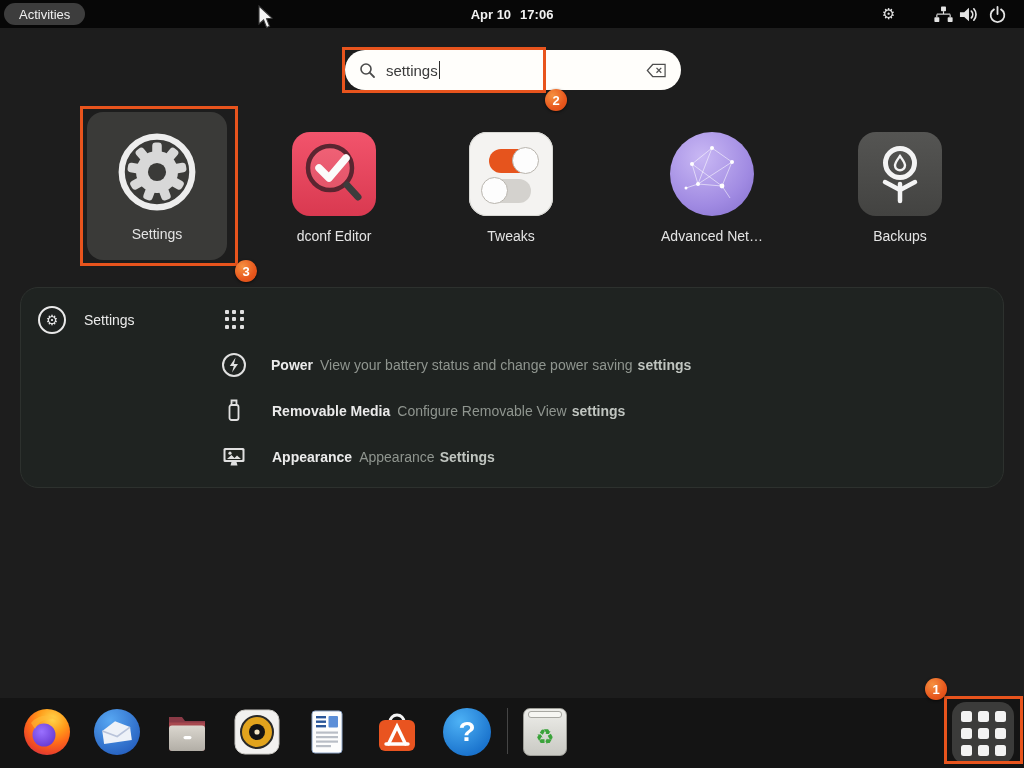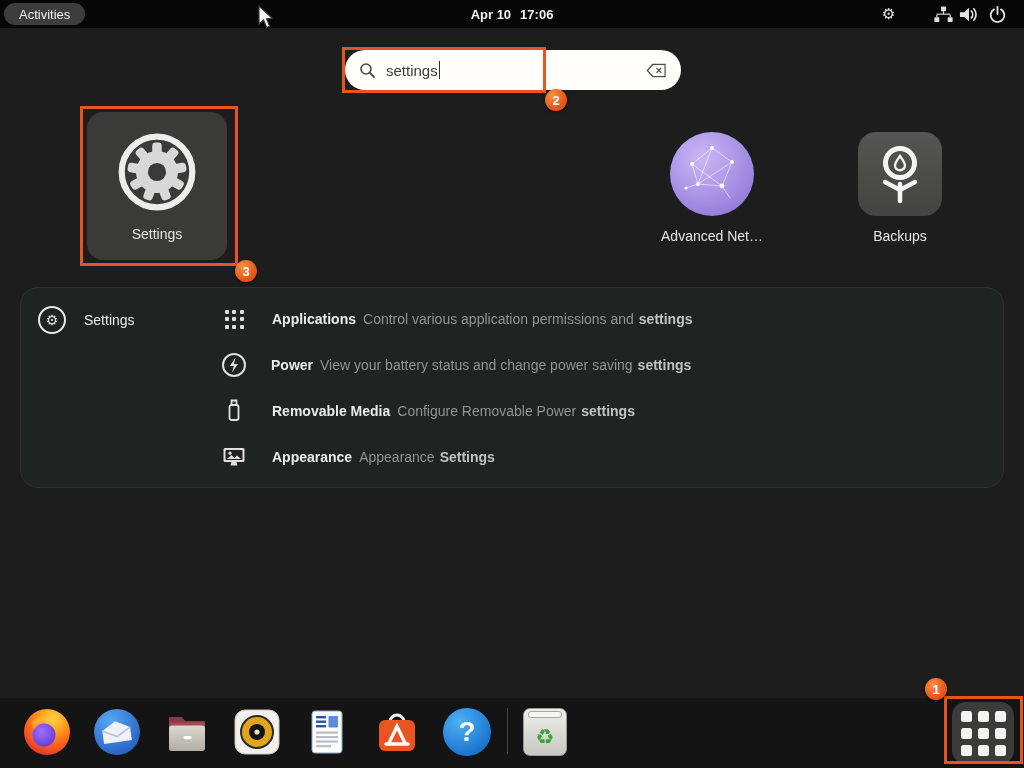--- a/index.html
+++ b/index.html
@@ -162,21 +162,40 @@
       </g>
       <circle cx="44" cy="44" r="22" fill="#d8d8d8"></circle>
       <circle cx="44" cy="44" r="9.5" fill="#3a3a38"></circle>
     </svg>
     <div class="tile-label">Settings</div>
   </div>
 
   <div class="ann-rect" style="left:80px;top:106px;width:158px;height:160px;"></div>
   <div class="ann-badge" style="left:235px;top:260px;">3</div>
 
-
+  <div class="tile" style="left:254px;top:132px;width:160px;">
+    <svg class="appicon icon-dconf" viewBox="0 0 84 84">
+      <circle cx="38" cy="36" r="22" fill="rgba(255,255,255,0.10)" stroke="#5a2530" stroke-width="4.5"></circle>
+      <path d="M27 36 l10 10 17 -20" fill="none" stroke="#fbfbfb" stroke-width="7.5" stroke-linecap="round" stroke-linejoin="round"></path>
+      <line x1="55" y1="53" x2="66" y2="65" stroke="#3c3c3c" stroke-width="7" stroke-linecap="round"></line>
+    </svg>
+    <div class="tile-label">dconf Editor</div>
+  </div>
+
+  <div class="tile" style="left:431px;top:132px;width:160px;">
+    <div class="appicon icon-tweaks">
+      <div class="toggle" style="left:20px;top:17px;background:#e6541d;">
+        <div class="knob" style="right:-2px;"></div>
+      </div>
+      <div class="toggle" style="left:14px;top:47px;background:#d4d2ce;">
+        <div class="knob" style="left:-2px;"></div>
+      </div>
+    </div>
+    <div class="tile-label">Tweaks</div>
+  </div>
 
   <div class="tile" style="left:632px;top:132px;width:160px;">
     <div class="appicon icon-advnet">
       <svg width="84" height="84" viewBox="0 0 84 84" style="position:absolute;left:0;top:0;">
         <g stroke="rgba(255,255,255,0.55)" stroke-width="1">
           <polyline points="22,32 42,16 62,30 52,54 28,52 22,32" fill="none"></polyline>
           <line x1="42" y1="16" x2="28" y2="52"></line>
           <line x1="22" y1="32" x2="52" y2="54"></line>
           <line x1="62" y1="30" x2="28" y2="52"></line>
           <line x1="16" y1="56" x2="28" y2="52"></line>
@@ -224,23 +243,20 @@
           <i></i>
           <i></i>
           <i></i>
           <i></i>
           <i></i>
           <i></i>
           <i></i>
           <i></i>
         </span>
     </span>
-    <span class="rtext">
-      <span class="rtitle">Applications</span><span class="rdesc">Control various application permissions and</span><span class="rhl">settings</span>
-    </span>
   </div>
 
   <div class="rrow" style="top:342px;gap:24px;">
     <span class="ricon">
       <svg width="26" height="26" viewBox="0 0 26 26">
         <circle cx="13" cy="13" r="11" fill="none" stroke="#e0e0e0" stroke-width="2"></circle>
         <path d="M14.6 5.5 L8.8 14 h4 l-1.8 6.5 L17 12 h-4 Z" fill="#e0e0e0"></path>
       </svg>
     </span>
     <span class="rtext">
@@ -251,21 +267,21 @@
   <div class="rrow" style="top:388px;">
     <span class="ricon">
       <svg width="24" height="26" viewBox="0 0 24 26" fill="none" stroke="#e0e0e0" stroke-width="1.8">
         <rect x="7.5" y="7" width="9" height="15" rx="2"></rect>
         <path d="M9.5 7 V2.5 h5 V7"></path>
         <line x1="11" y1="4.8" x2="11" y2="4.9"></line>
         <line x1="13.5" y1="4.8" x2="13.5" y2="4.9"></line>
       </svg>
     </span>
     <span class="rtext">
-      <span class="rtitle">Removable Media</span><span class="rdesc">Configure Removable Power</span><span class="rhl">settings</span>
+      <span class="rtitle">Removable Media</span><span class="rdesc">Configure Removable View</span><span class="rhl">settings</span>
     </span>
   </div>
 
   <div class="rrow" style="top:434px;">
     <span class="ricon">
       <svg width="26" height="26" viewBox="0 0 26 26">
         <rect x="2.5" y="4" width="21" height="14" rx="1.5" fill="#e0e0e0"></rect>
         <rect x="4.5" y="6" width="17" height="10" rx="0.8" fill="#20231f"></rect>
         <circle cx="9" cy="9.2" r="1.6" fill="#e0e0e0"></circle>
         <path d="M6 15 l4.5 -4 3 3 2.5 -2.5 4 3.5 Z" fill="#e0e0e0"></path>

